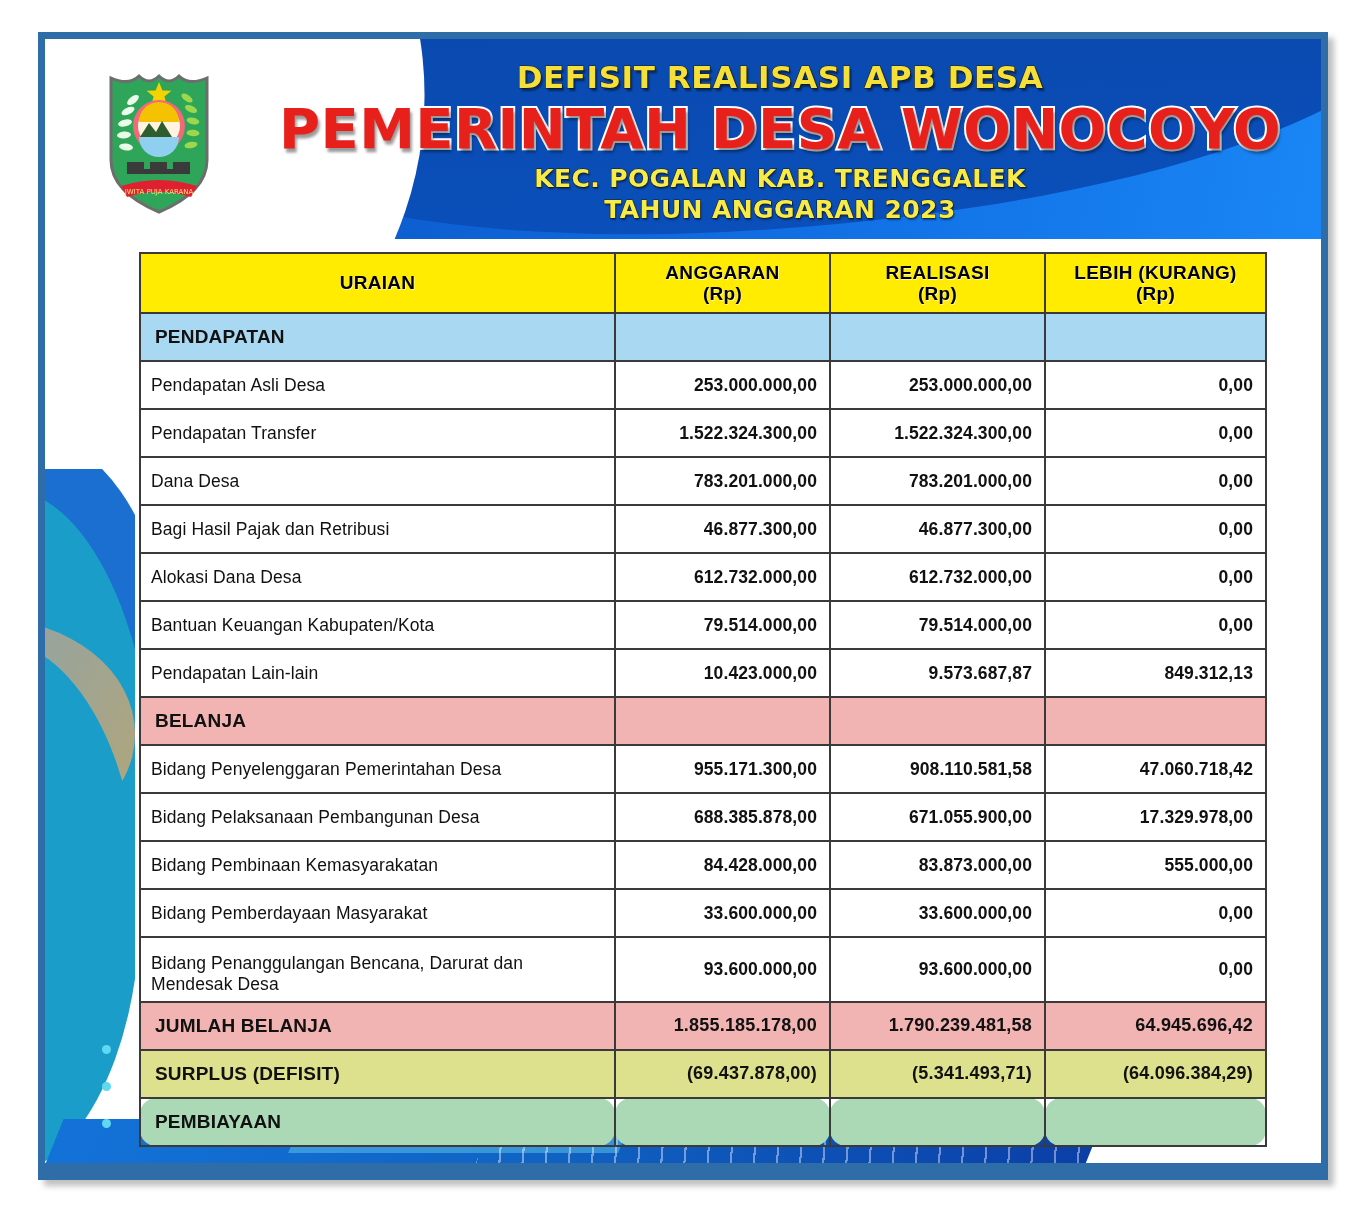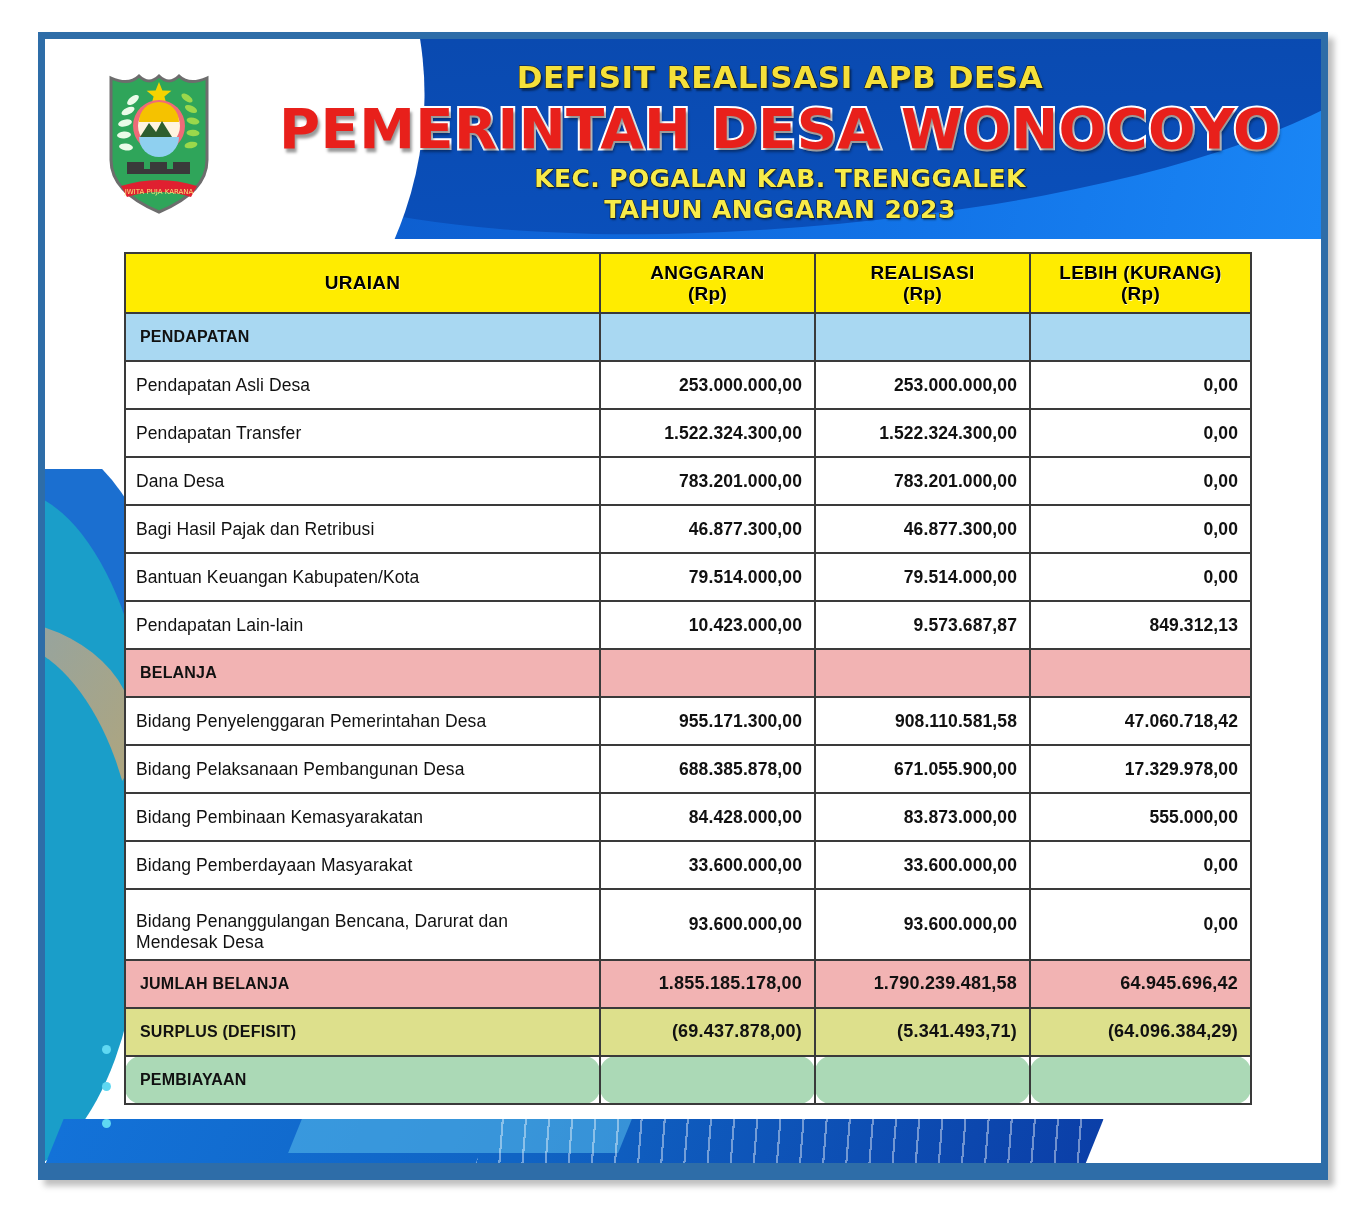--- a/index.html
+++ b/index.html
@@ -229,21 +229,21 @@
   .bd-base{
     position:absolute;
     left:0; bottom:0;
     width:100%; height:10px;
     background:#2E6DA8;
   }
 
   
   .table-wrap{
     position:absolute;
-    left:79px; top:213px;
+    left:94px; top:213px;
     width:1126px;
     z-index:6;
   }
   table{
     border-collapse:collapse;
     width:100%;
     table-layout:fixed;
     font-family:"Liberation Sans", sans-serif;
   }
   th,td{
@@ -284,30 +284,30 @@
     font-weight:600;
     letter-spacing:.1px;
   }
   .indent1{padding-left:28px;}
   .indent2{padding-left:46px;}
 
   tr.sec td, tr.total td{
     font-weight:bold;
     letter-spacing:.2px;
   }
-  tr.sec td.label, tr.total td.label{font-size:16px;padding-left:14px;}
+  tr.sec td.label, tr.total td.label{font-size:19px;padding-left:14px;}
   tr.sec td.num, tr.total td.num{font-size:18px;}
 
   
   .bg-blue td{background:#A9D8F2 !important;}
   .bg-pink td{background:#F2B3B3 !important;}
   .bg-olive td{background:#DDE08C !important;}
   .bg-green td{background:#ABD9B6 !important;border-radius:16px;}
 
-  .two-line td.label{line-height:1.22;padding-top:21px;padding-bottom:5px;}
+  .two-line td.label{line-height:1.22;padding-top:15px;padding-bottom:5px;}
 </style>
 </head>
 <body>
 
 <div id="poster">
   <div id="inner">
 
     <div class="banner">
       <div class="banner-darkband"></div>
       <div class="arc arc-d"></div>
@@ -421,20 +421,26 @@
               <td class="num">783.201.000,00</td>
               <td class="num">0,00</td>
             </tr>
             <tr>
               <td class="label indent2">Bagi Hasil Pajak dan Retribusi</td>
               <td class="num">46.877.300,00</td>
               <td class="num">46.877.300,00</td>
               <td class="num">0,00</td>
             </tr>
             <tr>
+              <td class="label indent2">Alokasi Dana Desa</td>
+              <td class="num">612.732.000,00</td>
+              <td class="num">612.732.000,00</td>
+              <td class="num">0,00</td>
+            </tr>
+            <tr>
               <td class="label indent2">Bantuan Keuangan Kabupaten/Kota</td>
               <td class="num">79.514.000,00</td>
               <td class="num">79.514.000,00</td>
               <td class="num">0,00</td>
             </tr>
             <tr>
               <td class="label indent1">Pendapatan Lain-lain</td>
               <td class="num">10.423.000,00</td>
               <td class="num">9.573.687,87</td>
               <td class="num">849.312,13</td>

